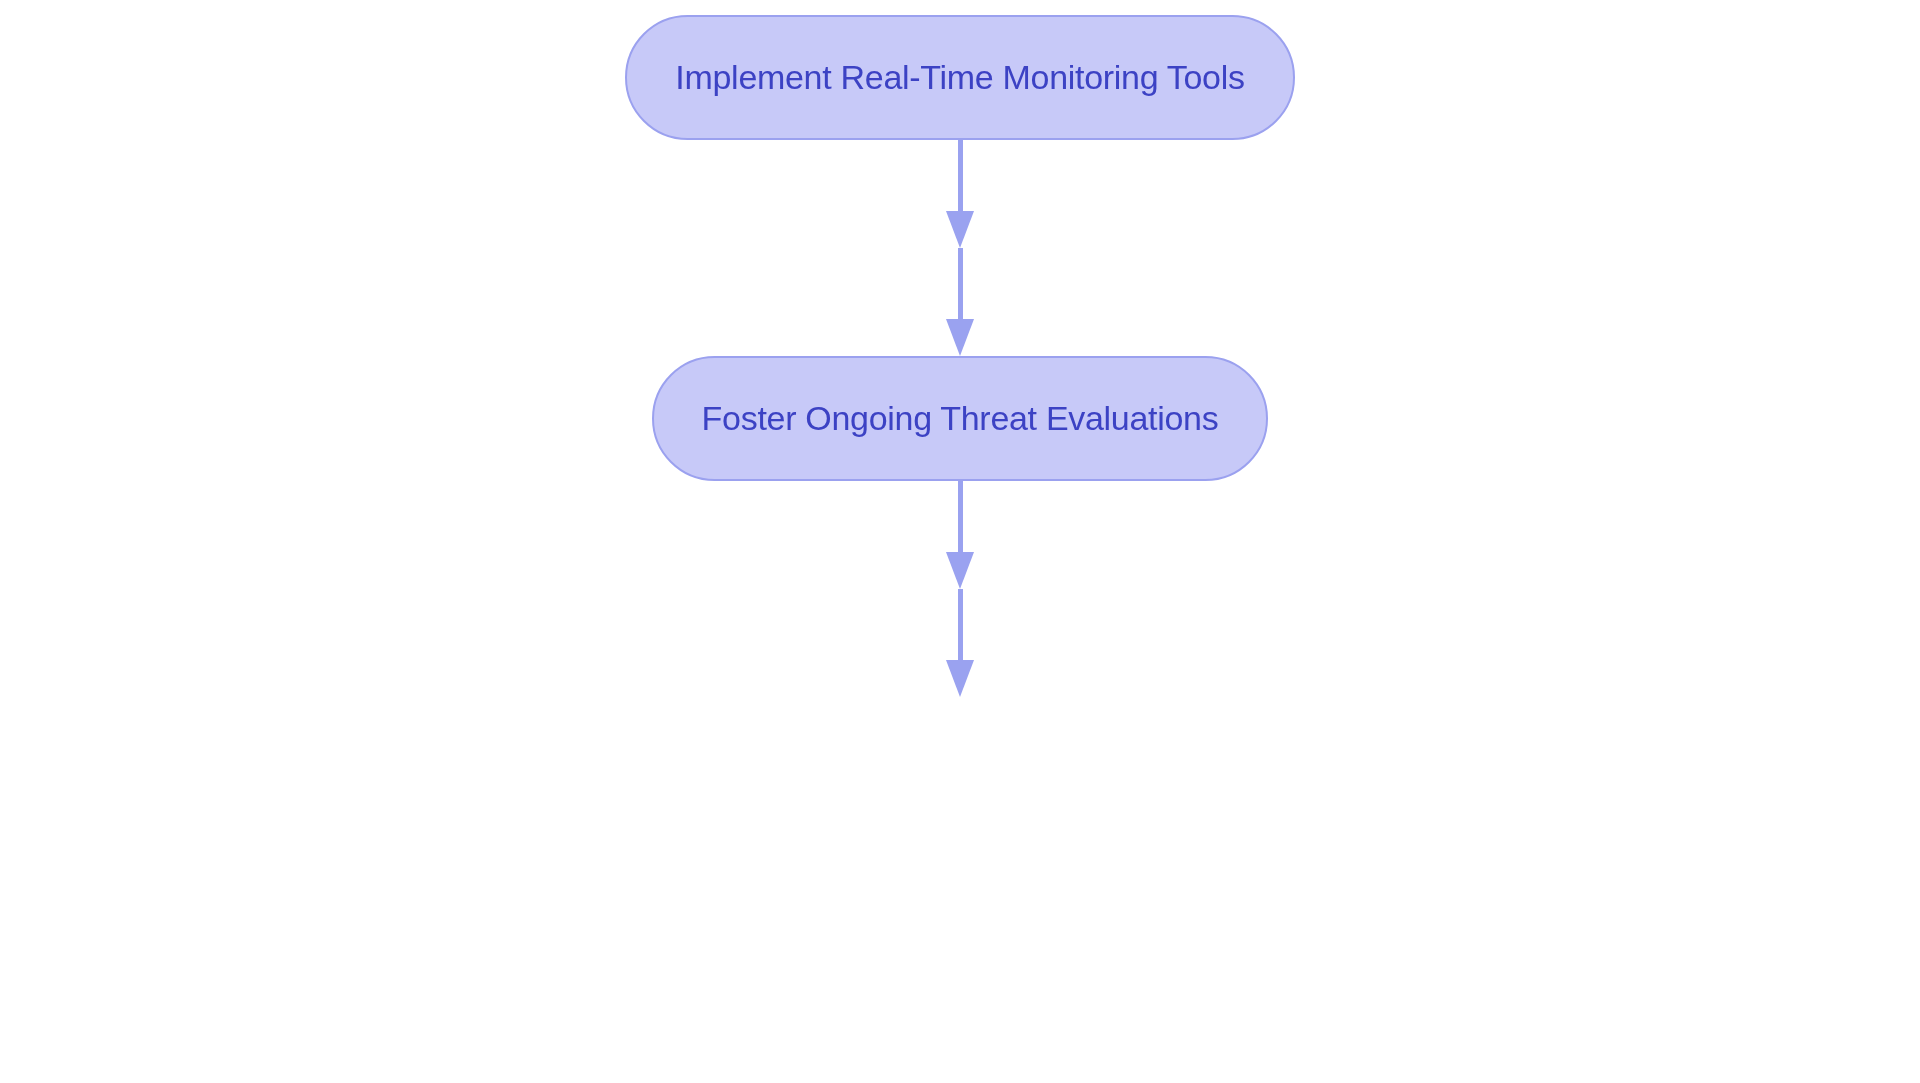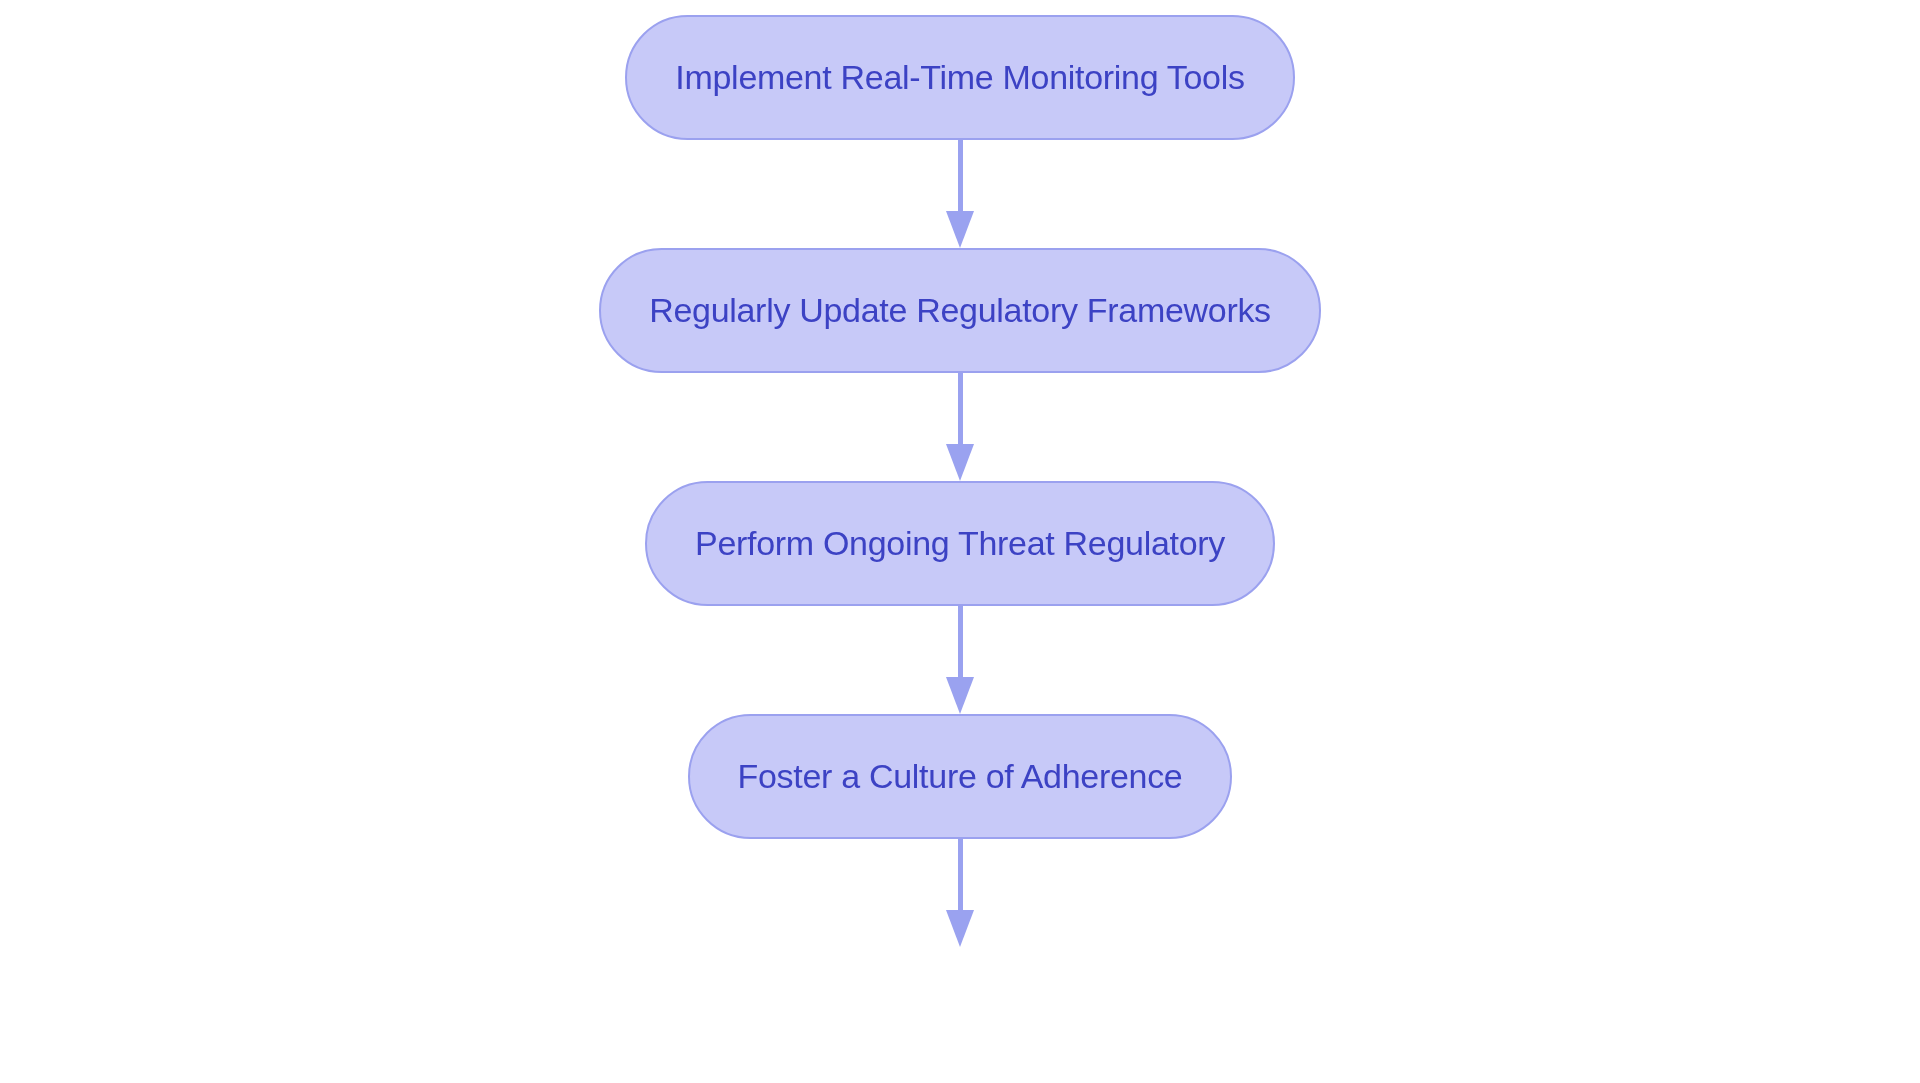--- a/index.html
+++ b/index.html
@@ -72,41 +72,35 @@
 
   <div class="node">
     <span class="node-label">Implement Real-Time Monitoring Tools</span>
   </div>
 
   <div class="arrow">
     <div class="arrow-line"></div>
     <div class="arrow-head"></div>
   </div>
 
+
+  <div class="arrow">
+    <div class="arrow-line"></div>
+    <div class="arrow-head"></div>
+  </div>
+
   <div class="node">
-    <span class="node-label">Regularly Update Regulatory Frameworks</span>
+    <span class="node-label">Foster Ongoing Threat Evaluations</span>
   </div>
 
   <div class="arrow">
     <div class="arrow-line"></div>
     <div class="arrow-head"></div>
   </div>
 
-  <div class="node">
-    <span class="node-label">Perform Ongoing Threat Regulatory</span>
-  </div>
-
-  <div class="arrow">
-    <div class="arrow-line"></div>
-    <div class="arrow-head"></div>
-  </div>
-
-  <div class="node">
-    <span class="node-label">Foster a Culture of Adherence</span>
-  </div>
 
   <div class="arrow">
     <div class="arrow-line"></div>
     <div class="arrow-head"></div>
   </div>
 
 
 </div>
 
 </body></html>

